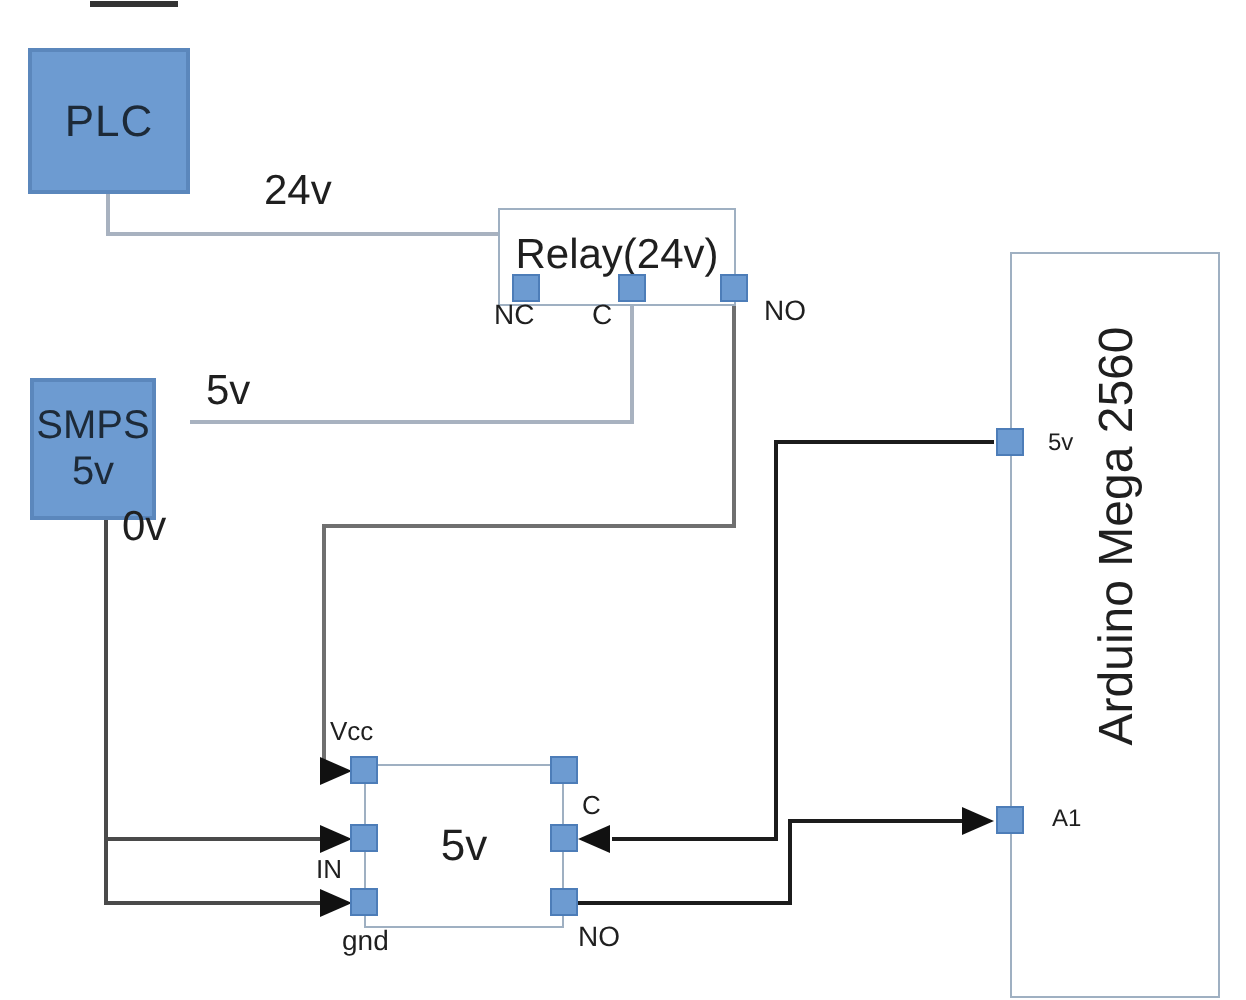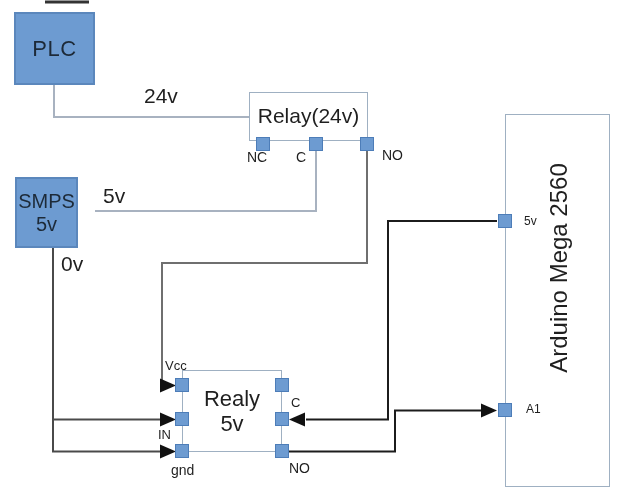--- a/index.html
+++ b/index.html
@@ -2,21 +2,21 @@
 <html style="--bg: #ffffff; --node-fill: #6d9bd1; --node-border: #5b87bc; --pin-fill: #6d9bd1; --pin-border: #4d7db8; --outline: #9fb0c2; --wire-light: #a8b2c0; --wire-gray: #6f6f6f; --wire-dark: #4a4a4a; --wire-black: #1c1c1c; --arrow: #111111; --text: #1f1f1f;"><head>
 <meta charset="utf-8">
 <style>
   html,body{margin:0;padding:0;background:#fff;}
   .canvas{
     position:relative;width:623px;height:500px;background:var(--bg,#fff);
     font-family:"Liberation Sans",sans-serif;color:var(--text,#1f1f1f);
     overflow:hidden;
   }
   .node{position:absolute;box-sizing:border-box;display:flex;flex-direction:column;
-        align-items:center;justify-content:center;line-height:1.15;}
+        align-items:center;justify-content:center;line-height:1.15;margin-top:12px;}
   .bluebox{background:var(--node-fill,#6d9bd1);border:2px solid var(--node-border,#5b87bc);
            color:#1d2a38;}
   .outlinebox{background:#fff;border:1.5px solid var(--outline,#9fb0c2);}
   .plc{left:14px;top:12px;width:81px;height:73px;font-size:22px;letter-spacing:.5px;}
   .smps{left:15px;top:177px;width:63px;height:71px;font-size:20px;}
   .relay24{left:249px;top:92px;width:119px;height:49px;font-size:21px;}
   .relay5{left:182px;top:370px;width:100px;height:82px;font-size:22px;}
   .arduino{left:505px;top:114px;width:105px;height:373px;}
   .vtext{position:absolute;left:359px;top:253px;width:400px;height:30px;line-height:30px;
          text-align:center;font-size:24px;transform:rotate(-90deg);color:#1f1f1f;}
@@ -79,21 +79,20 @@
     <span>Relay(24v)</span>
   </div>
   <div class="pin" style="left:256px;top:137px;"></div>
   <div class="pin" style="left:309px;top:137px;"></div>
   <div class="pin" style="left:360px;top:137px;"></div>
   <div class="lbl lbl-pin14" style="left:227px;top:149px;margin-left:20px;">NC</div>
   <div class="lbl lbl-pin14" style="left:296px;top:149px;">C</div>
   <div class="lbl lbl-pin14" style="left:382px;top:147px;">NO</div>
 
   <div class="node outlinebox relay5">
-    <span>Realy</span>
     <span>5v</span>
   </div>
   <div class="pin" style="left:175px;top:378px;"></div>
   <div class="pin" style="left:175px;top:412px;"></div>
   <div class="pin" style="left:175px;top:444px;"></div>
   <div class="pin" style="left:275px;top:378px;"></div>
   <div class="pin" style="left:275px;top:412px;"></div>
   <div class="pin" style="left:275px;top:444px;"></div>
   <div class="lbl lbl-pin13" style="left:165px;top:358px;">Vcc</div>
   <div class="lbl lbl-pin13" style="left:158px;top:427px;">IN</div>
@@ -101,17 +100,17 @@
   <div class="lbl lbl-pin13" style="left:291px;top:395px;">C</div>
   <div class="lbl lbl-pin14" style="left:289px;top:460px;">NO</div>
 
   <div class="node outlinebox arduino"></div>
   <div class="vtext">Arduino Mega 2560</div>
   <div class="pin" style="left:498px;top:214px;"></div>
   <div class="pin" style="left:498px;top:403px;"></div>
   <div class="lbl lbl-pin12" style="left:524px;top:214px;">5v</div>
   <div class="lbl lbl-pin12" style="left:526px;top:402px;">A1</div>
 
-  <div class="lbl lbl-big" style="left:132px;top:84px;margin-left:12px;">24v</div>
+  <div class="lbl lbl-big" style="left:132px;top:84px;">24v</div>
   <div class="lbl lbl-big" style="left:103px;top:184px;">5v</div>
   <div class="lbl lbl-big" style="left:61px;top:252px;">0v</div>
 
 </div>
 
 </body></html>

